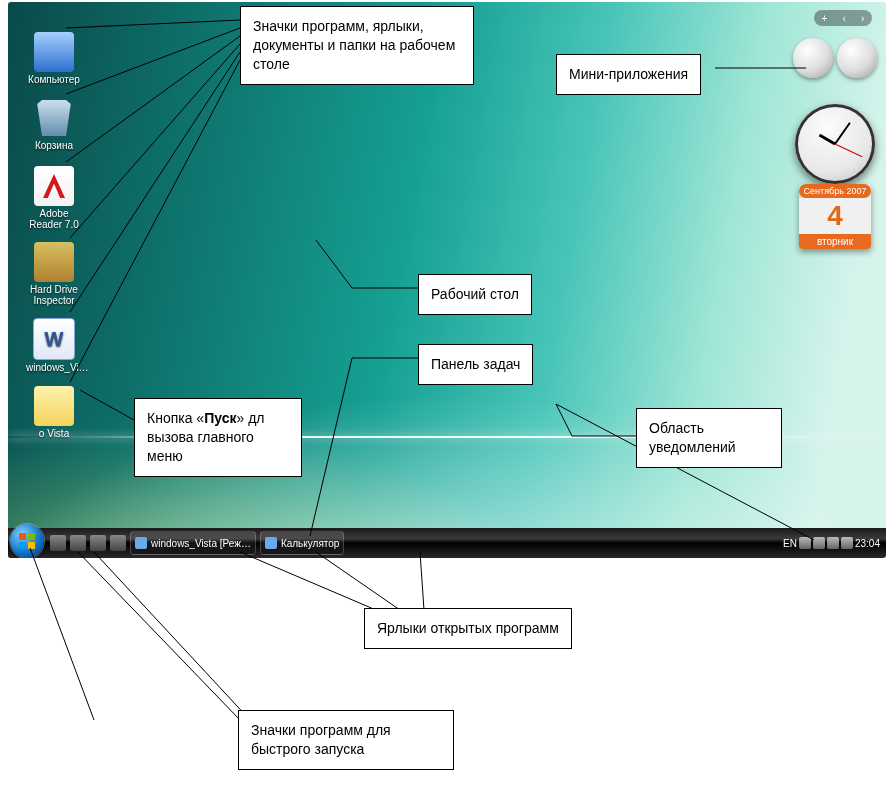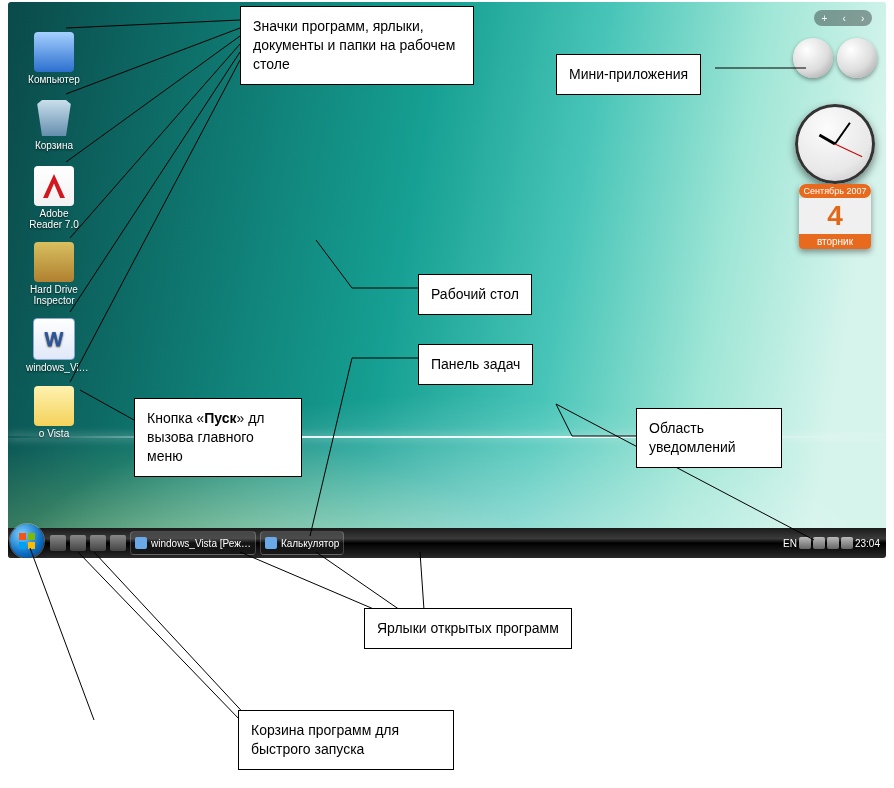--- a/index.html
+++ b/index.html
@@ -174,15 +174,15 @@
  <div class="callout" style="left:134px;top:398px;width:142px">
    <span>Кнопка «</span><b>Пуск</b><span>» дл вызова главного меню</span>
  </div>
  <div class="callout" style="left:636px;top:408px;width:120px">
    <span>Область уведомлений</span>
  </div>
  <div class="callout" style="left:364px;top:608px">
    <span>Ярлыки открытых программ</span>
  </div>
  <div class="callout" style="left:238px;top:710px;width:190px">
-   <span>Корзина программ для быстрого запуска</span>
+   <span>Значки программ для быстрого запуска</span>
  </div>
 </div>
 
 </body></html>

